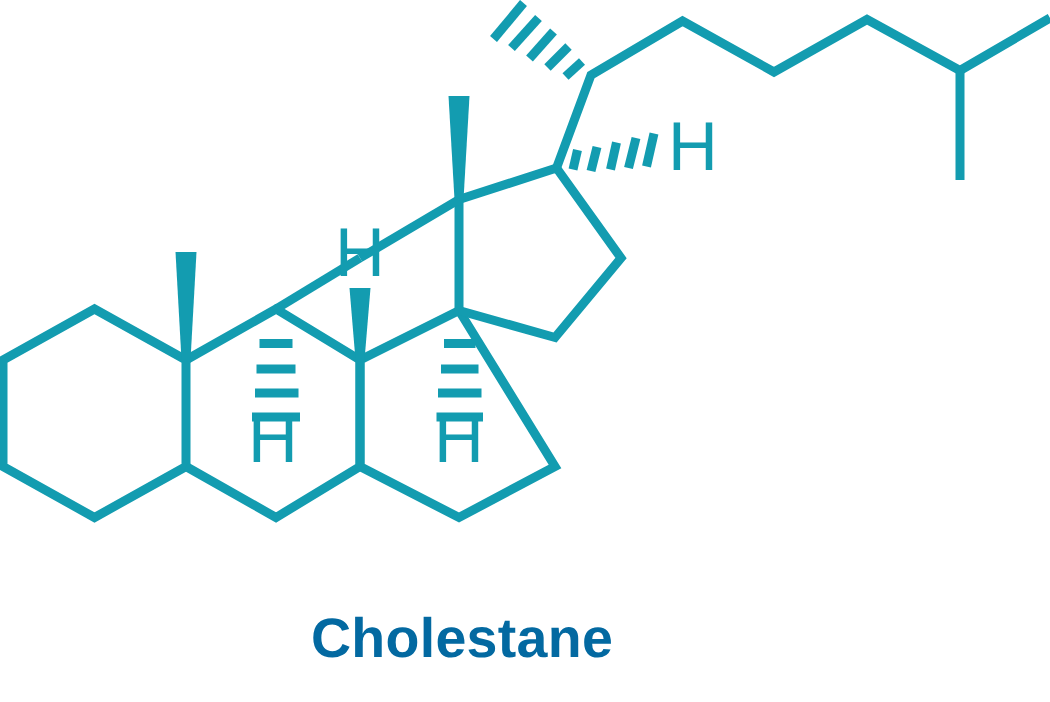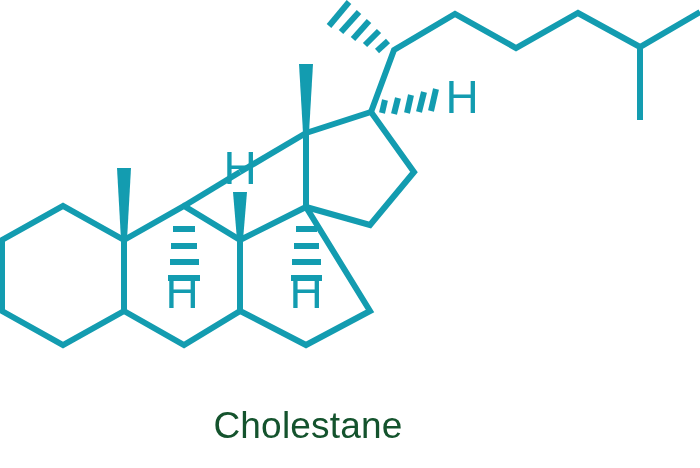--- a/index.html
+++ b/index.html
@@ -52,22 +52,22 @@
     dominant-baseline: middle;
   }
   #caption {
     position: absolute;
     left: 0;
     top: 404px;
     width: 616px;
     text-align: center;
     font-family: "Liberation Sans", sans-serif;
     font-size: 37px;
-    font-weight: normal;
-    color: #14532d;
+    font-weight: bold;
+    color: #0369a1;
     letter-spacing: 0.2px;
     line-height: 44px;
   }
 </style>
 </head>
 <body>
 
 <div id="figure">
 
   <svg id="structure-svg" viewBox="0 0 700 468">

